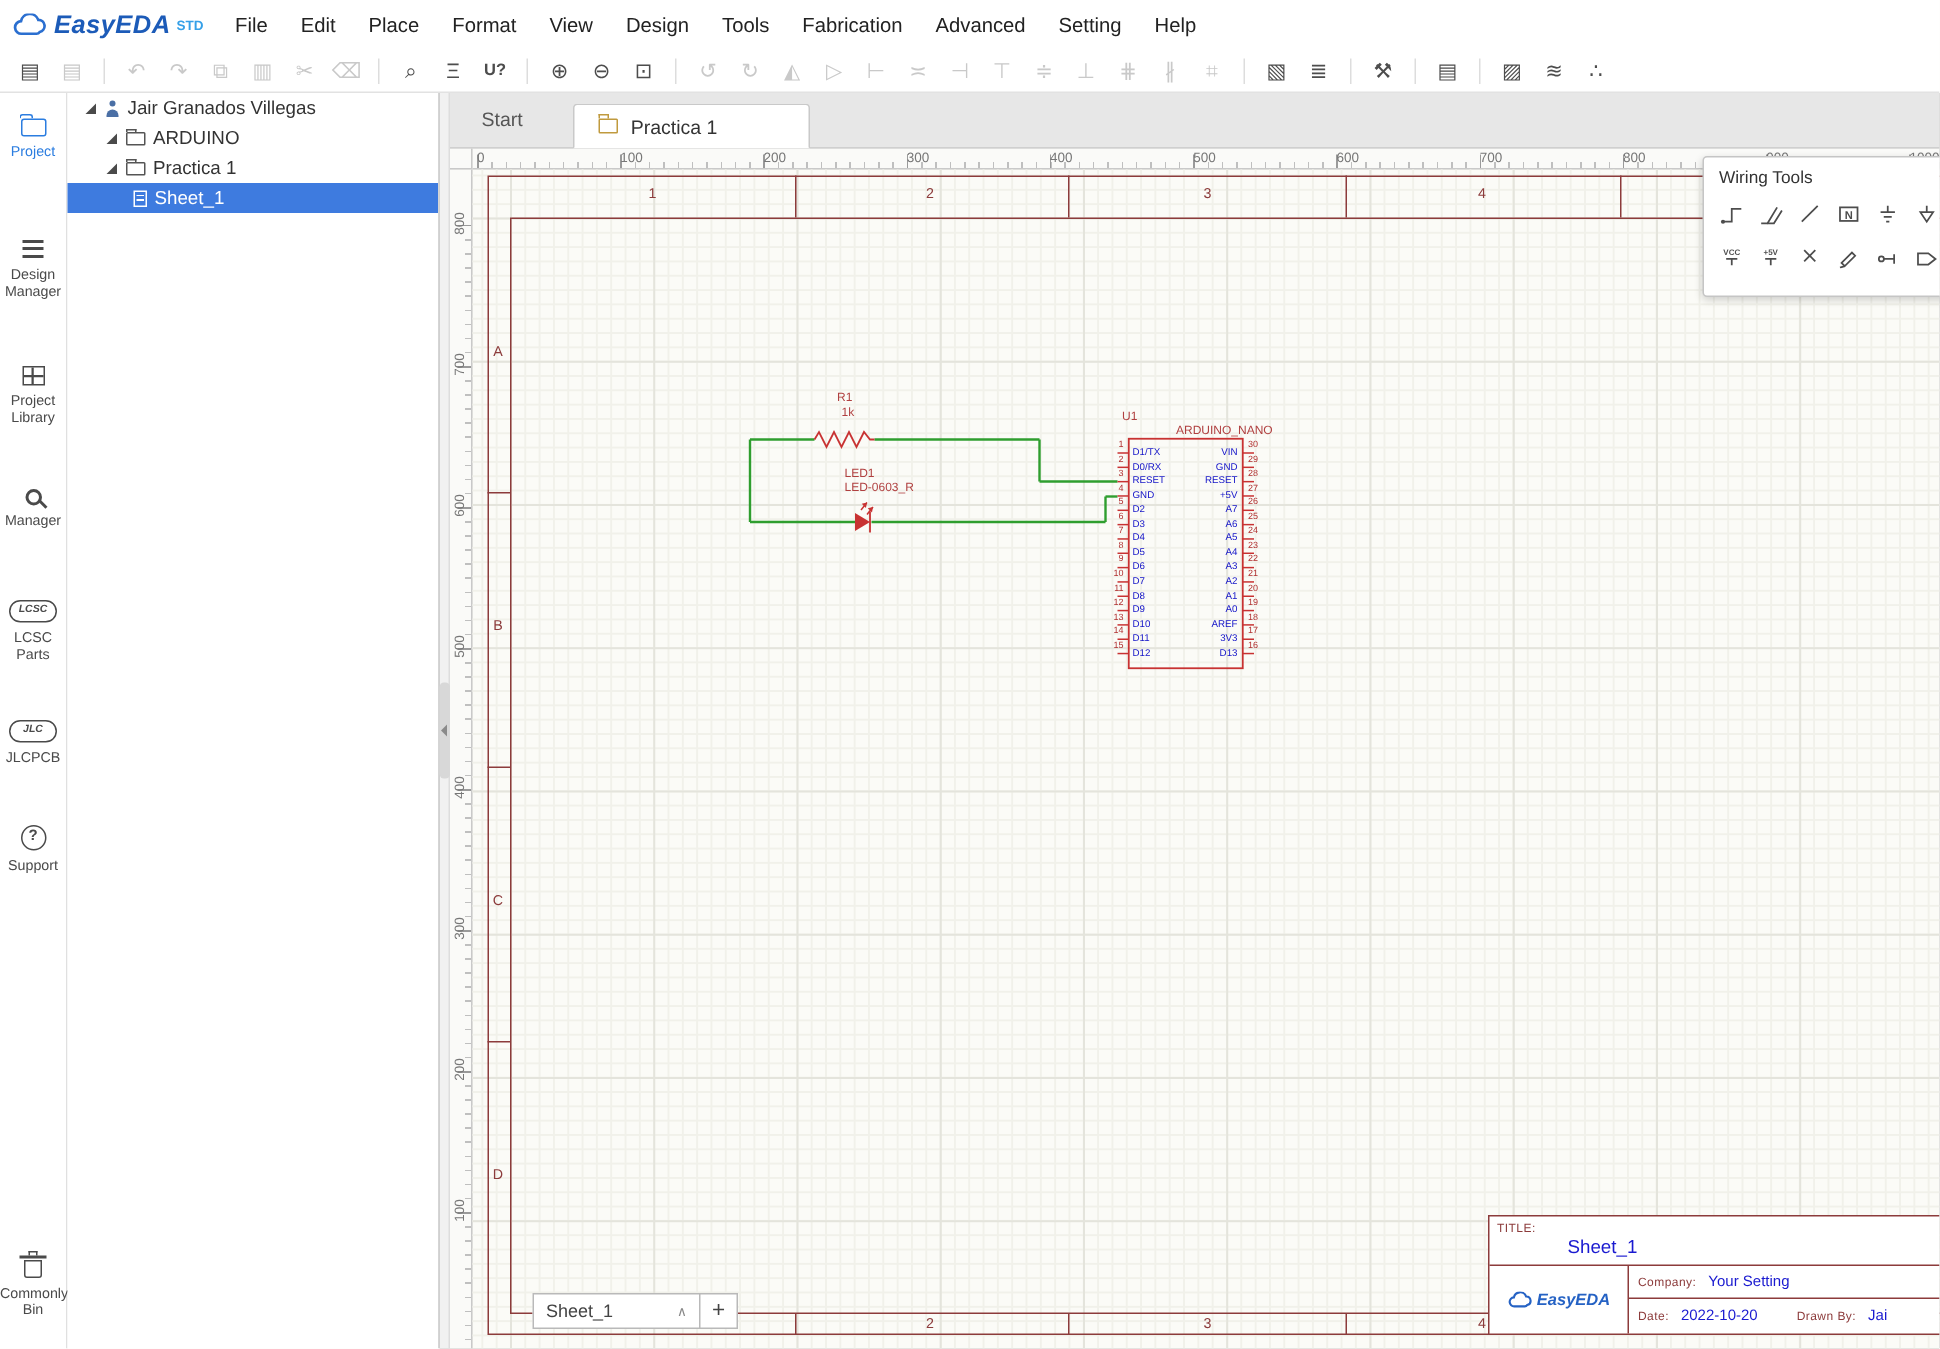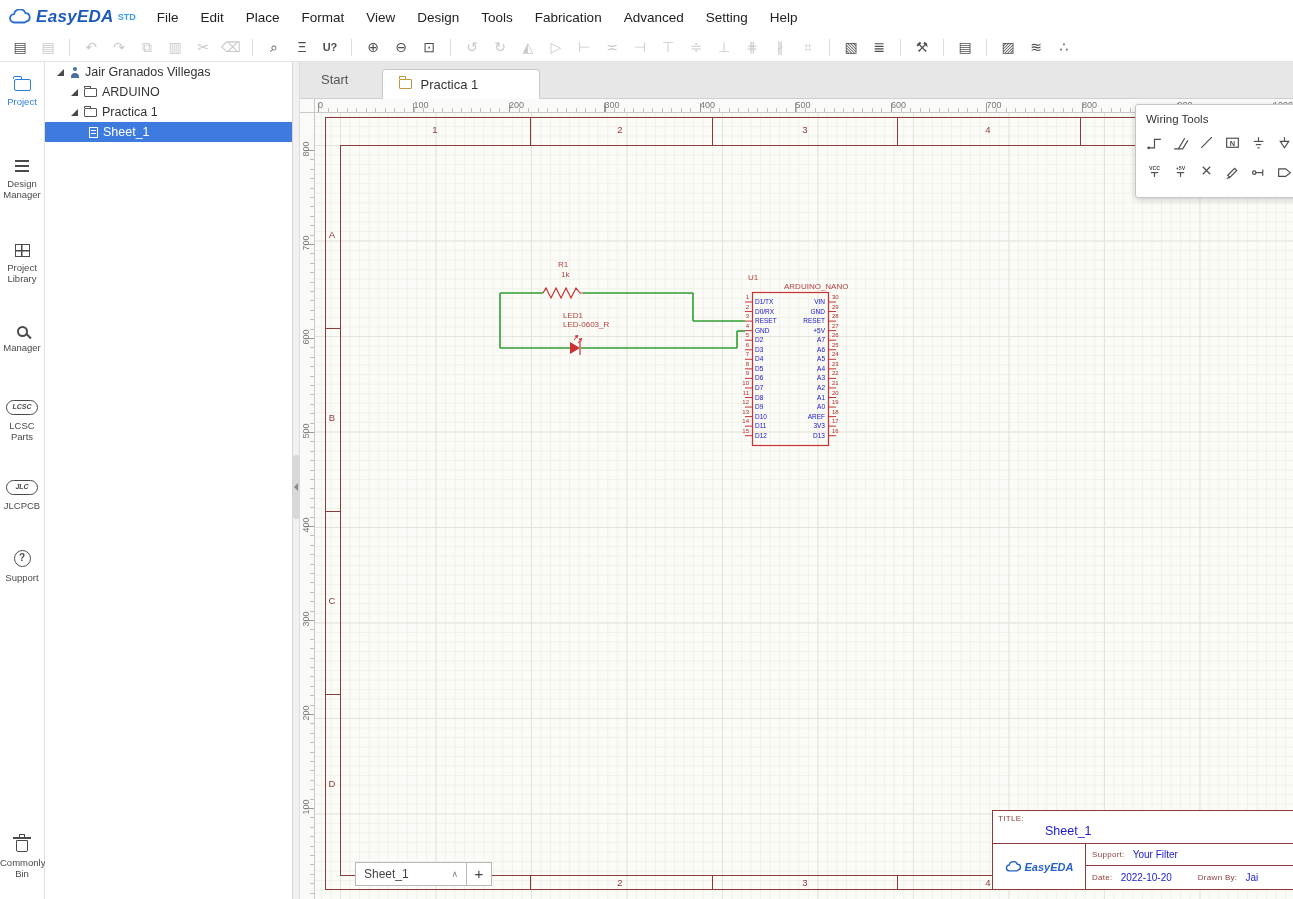--- a/index.html
+++ b/index.html
@@ -341,22 +341,22 @@
       </div>
       <div class="tbk-r2">
         <div class="tbk-logo">
           <svg width="17" height="12" viewBox="0 0 24 16">
               <path d="M6.5,13.5 a4.2,4.2 0 0 1 -0.5,-8.4 A6,6 0 0 1 17.5,4.2 a4.1,4.1 0 0 1 1,8.1 q-0.8,1.2 -2.2,1.2 Z" fill="none" stroke="#2562c4" stroke-width="2"></path>
             </svg>
           <span class="tbk-brand">EasyEDA</span>
         </div>
         <div class="tbk-right">
           <div class="tbk-row">
-            <span class="tbk-lab">Support:</span>
-            <span class="tbk-val">Your Filter</span>
+            <span class="tbk-lab">Company:</span>
+            <span class="tbk-val">Your Setting</span>
           </div>
           <div class="tbk-row">
             <span class="tbk-lab">Date:</span>
             <span class="tbk-val">2022-10-20</span>
             <span class="tbk-lab tbk-drawn">Drawn By:</span>
             <span class="tbk-val">Jai</span>
           </div>
         </div>
       </div>
     </div>

